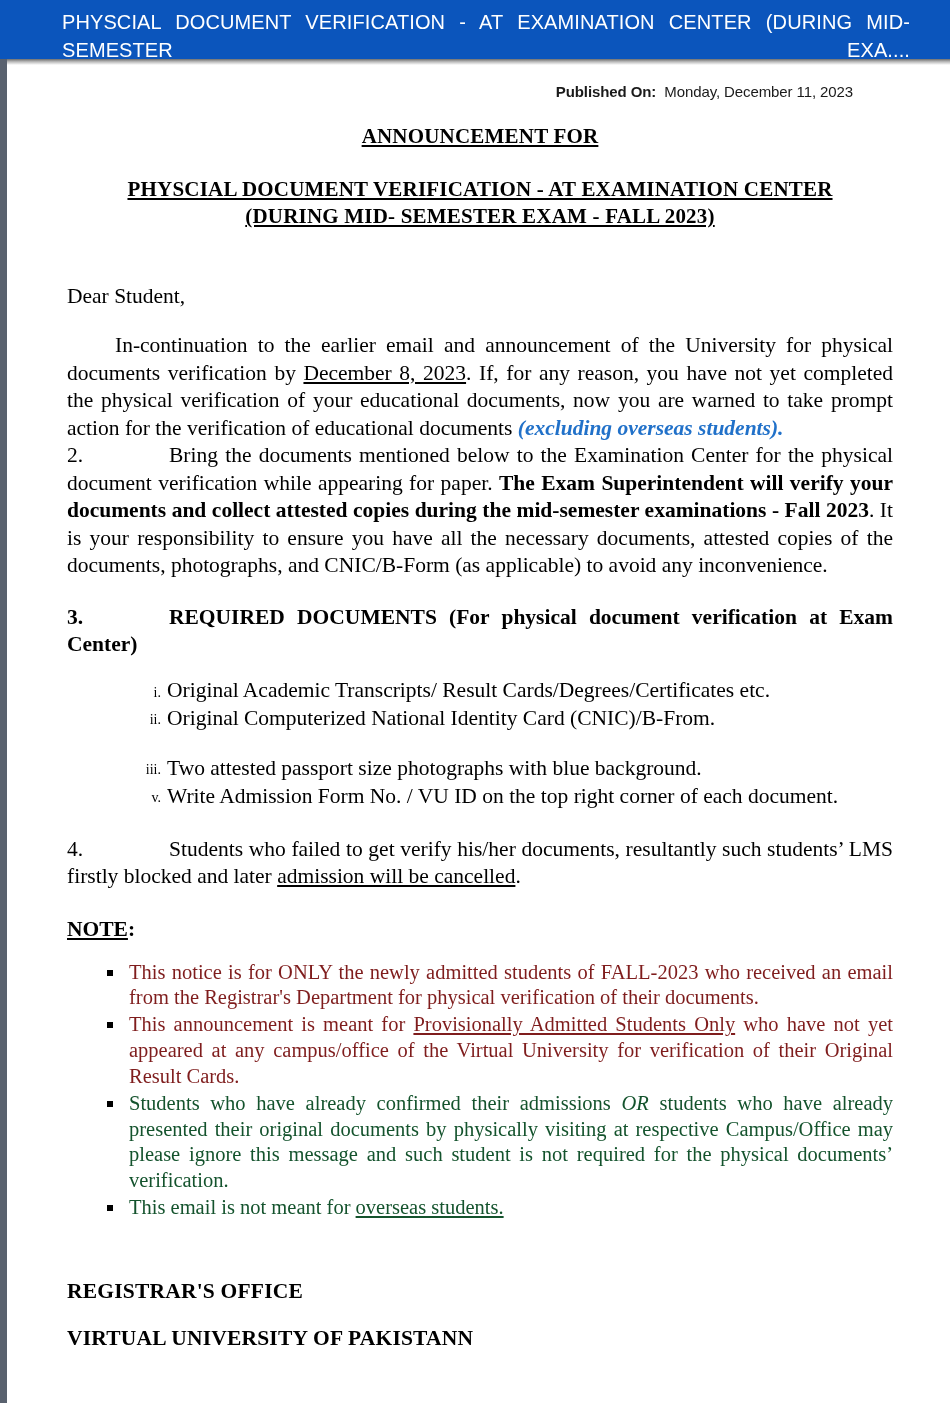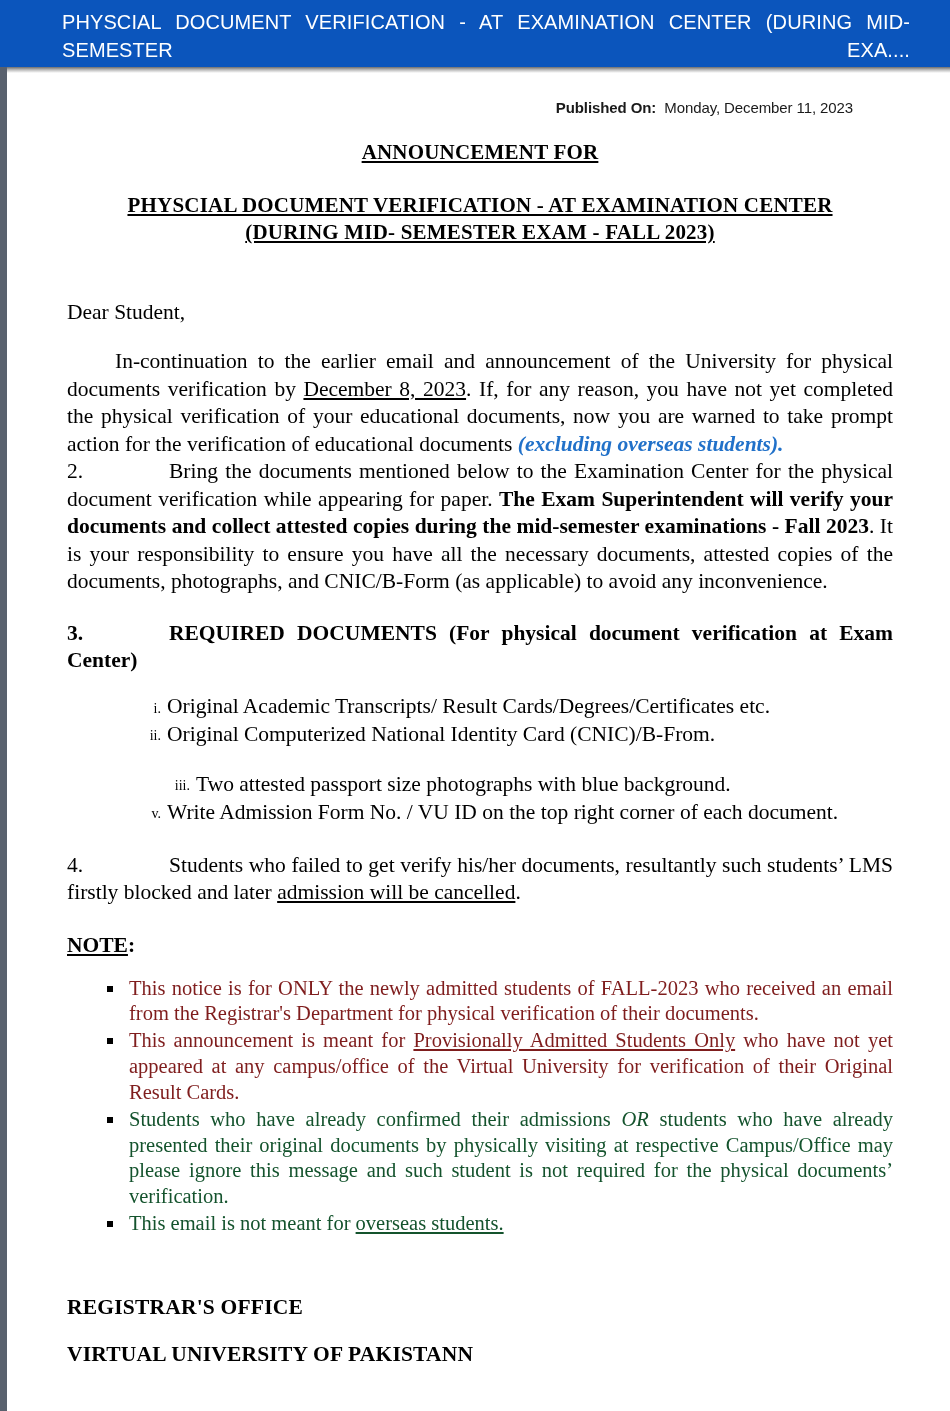--- a/index.html
+++ b/index.html
@@ -15,21 +15,21 @@
   
   .titlebar {
     background: #0b55bc;
     color: #ffffff;
     font-family: "Liberation Sans", sans-serif;
     font-size: 20px;
     font-weight: 400;
     letter-spacing: 0.1px;
     line-height: 1.42;
     padding: 8px 40px 10px 62px;
-    height: 67px;
+    height: 59px;
     text-align: justify;
     text-align-last: justify;
     white-space: normal;
   }
 
   
   .page {
     position: relative;
     height: 1344px;
     background: #ffffff;
@@ -47,21 +47,21 @@
   .inner {
     padding: 0 57px 0 60px;
   }
 
   
   .published {
     text-align: right;
     font-family: "Liberation Sans", sans-serif;
     font-size: 15px;
     color: #1a1a1a;
-    padding-top: 32px;
+    padding-top: 24px;
     padding-right: 40px;
     letter-spacing: -0.1px;
   }
   .published .label { font-weight: 700; }
   .published .value { font-weight: 400; margin-left: 4px; }
 
   
   .h-center {
     text-align: center;
     font-weight: 700;
@@ -116,21 +116,21 @@
     color: #000;
   }
   .roman-list li .rn {
     position: absolute;
     left: 0;
     width: 22px;
     text-align: right;
     font-size: 14px;
     bottom: 3px;
   }
-  .roman-list li.gap-before { margin-top: 22px; margin-left: 29px; }
+  .roman-list li.gap-before { margin-top: 22px; }
 
   
   .note-head {
     font-size: 21.5px;
     font-weight: 700;
     margin-top: 26px;
   }
 
   
   .bullets {

